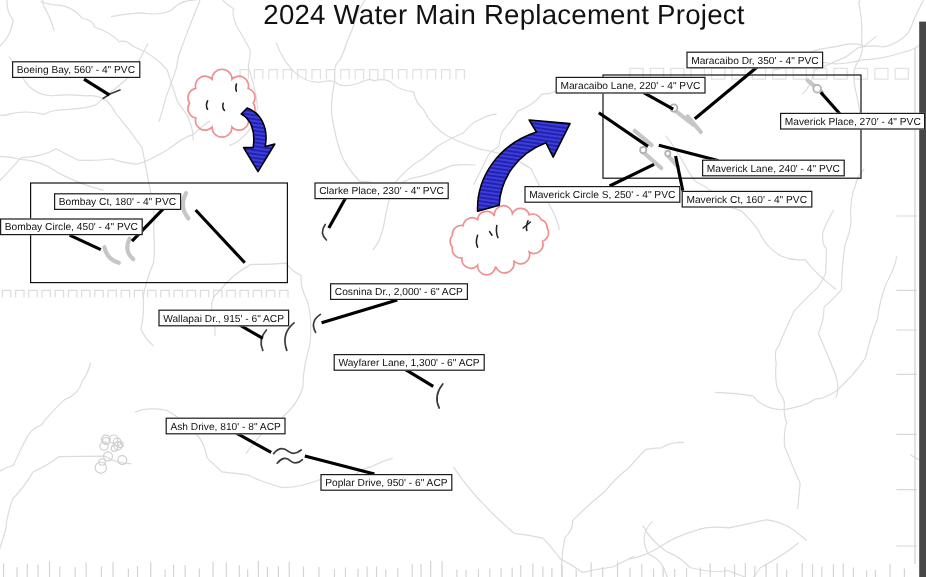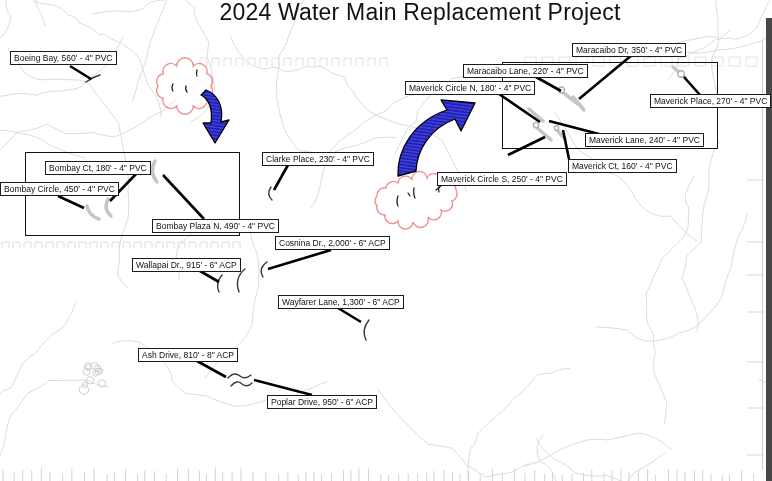--- a/index.html
+++ b/index.html
@@ -297,27 +297,25 @@
     </g>
   </svg>
 
   <div id="title">
     <div>2024 Water Main Replacement Project</div>
   </div>
 
   <div class="lbl" style="left:10px;top:51px">Boeing Bay, 560' - 4" PVC</div>
   <div class="lbl" style="left:572px;top:43px">Maracaibo Dr, 350' - 4" PVC</div>
   <div class="lbl" style="left:463px;top:64px">Maracaibo Lane, 220' - 4" PVC</div>
-  <div class="lbl" style="left:405px;top:81px">Maverick Circle N, 180' - 4" PVC</div>
   <div class="lbl" style="left:650px;top:94px">Maverick Place, 270' - 4" PVC</div>
   <div class="lbl" style="left:585px;top:133px">Maverick Lane, 240' - 4" PVC</div>
-  <div class="lbl" style="left:437px;top:172px">Maverick Circle S, 250' - 4" PVC</div>
+  <div class="lbl" style="left:437px;top:155px">Maverick Circle S, 250' - 4" PVC</div>
   <div class="lbl" style="left:568px;top:159px">Maverick Ct, 160' - 4" PVC</div>
   <div class="lbl" style="left:45px;top:161px">Bombay Ct, 180' - 4" PVC</div>
   <div class="lbl" style="left:0px;top:182px">Bombay Circle, 450' - 4" PVC</div>
-  <div class="lbl" style="left:152px;top:219px">Bombay Plaza N, 490' - 4" PVC</div>
   <div class="lbl" style="left:262px;top:152px">Clarke Place, 230' - 4" PVC</div>
   <div class="lbl" style="left:275px;top:236px">Cosnina Dr., 2,000' - 6" ACP</div>
   <div class="lbl" style="left:132px;top:258px">Wallapai Dr., 915' - 6" ACP</div>
   <div class="lbl" style="left:278px;top:295px">Wayfarer Lane, 1,300' - 6" ACP</div>
   <div class="lbl" style="left:138px;top:348px">Ash Drive, 810' - 8" ACP</div>
   <div class="lbl" style="left:267px;top:395px">Poplar Drive, 950' - 6" ACP</div>
 </div>
 
 </body></html>

